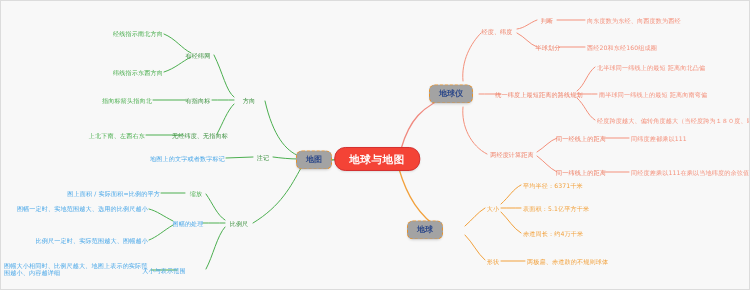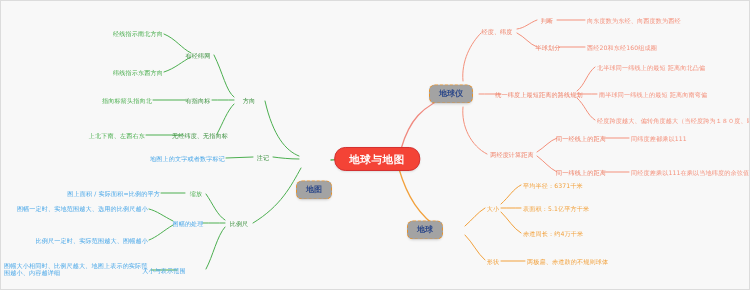--- a/index.html
+++ b/index.html
@@ -144,21 +144,21 @@
       <path d="M500,203 C508,196 512,188 520,184" stroke="#f2a13c"></path>
       <path d="M500,207 C508,207 512,207 520,207" stroke="#f2a13c"></path>
       <path d="M500,211 C508,219 512,227 520,232" stroke="#f2a13c"></path>
 
       <path d="M500,260 L524,260" stroke="#f2a13c"></path>
     </g>
   </svg>
 
   <div class="node n-root" style="left:376px; top:158px;">地球与地图</div>
 
-  <div class="node n-l1" style="left:313px; top:159px;margin-top:30px;">地图</div>
+  <div class="node n-l1" style="left:313px; top:159px;">地图</div>
 
   <div class="node n-l1" style="left:450px; top:93px;">地球仪</div>
 
   <div class="node n-l1" style="left:424px; top:229px;">地球</div>
 
   <div class="node n-txt c-green-d" style="left:248px; top:99px;">方向</div>
 
   <div class="node n-txt c-green-d" style="left:197px; top:54px;">有经纬网</div>
 
   <div class="node n-txt c-green" style="left:162px; top:32px; transform:translate(-100%,-50%);">经线指示南北方向</div>

